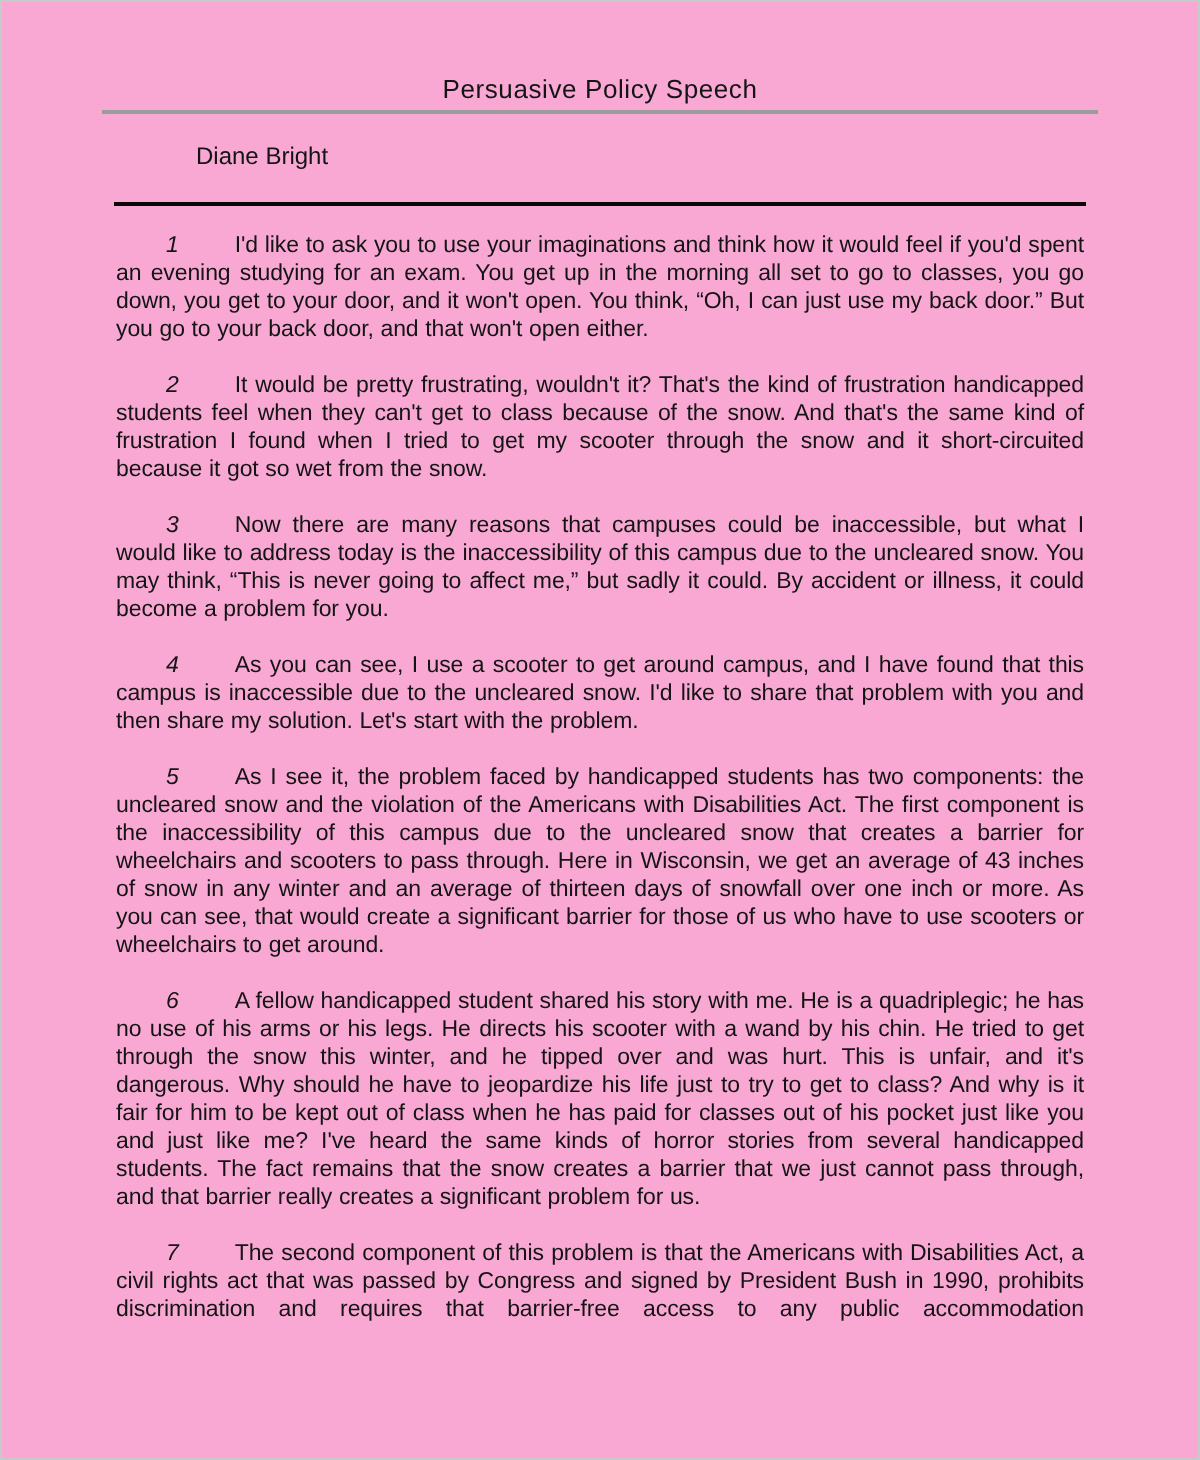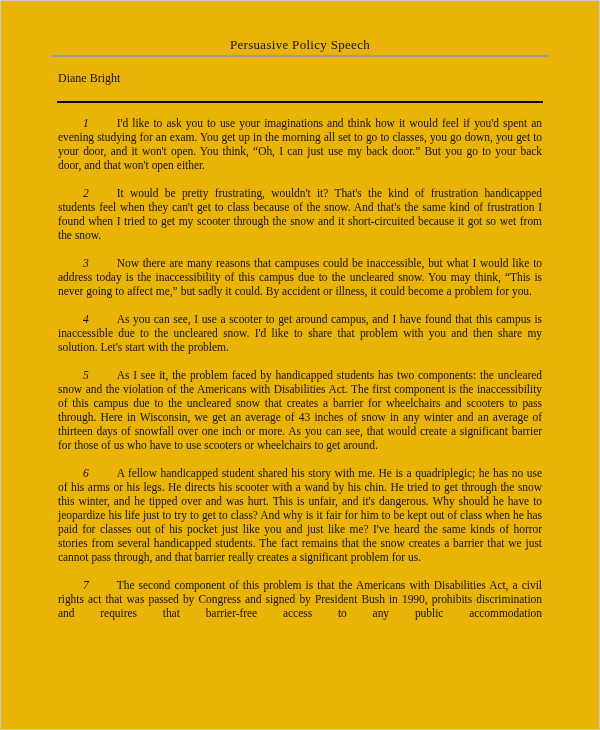--- a/index.html
+++ b/index.html
@@ -4,23 +4,23 @@
 <style>
   html, body {
     margin: 0;
     padding: 0;
     background: #ffffff;
   }
   .page {
     width: 600px;
     height: 730px;
     box-sizing: border-box;
-    background: #eab308;
+    background: #f9a8d4;
     border: 1px solid #c9c9c9;
-    font-family: Liberation Serif, serif;
+    font-family: Liberation Sans, sans-serif;
     color: #141414;
     overflow: hidden;
     position: relative;
   }
   .margins {
     padding: 0 57px;
   }
   .header-title {
     padding-top: 36px;
     text-align: center;
@@ -39,20 +39,21 @@
     margin-top: 19px;
     font-size: 12.2px;
     line-height: 15px;
     font-weight: bold;
     letter-spacing: 0.1px;
   }
   .author {
     margin-top: 14px;
     font-size: 12px;
     line-height: 15px;
+    margin-left: 40px;
   }
   .rule-black {
     height: 0;
     border: none;
     border-top: 2px solid #0a0a0a;
     margin: 15px 56px 0 56px;
   }
   .speech-body {
     margin-top: 13px;
   }

